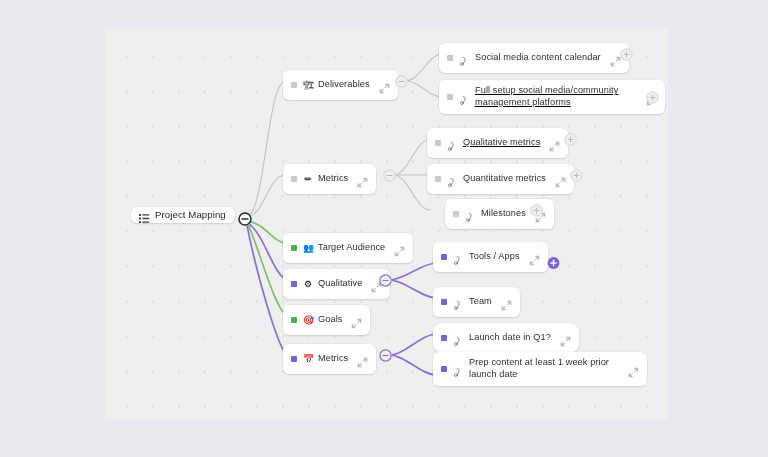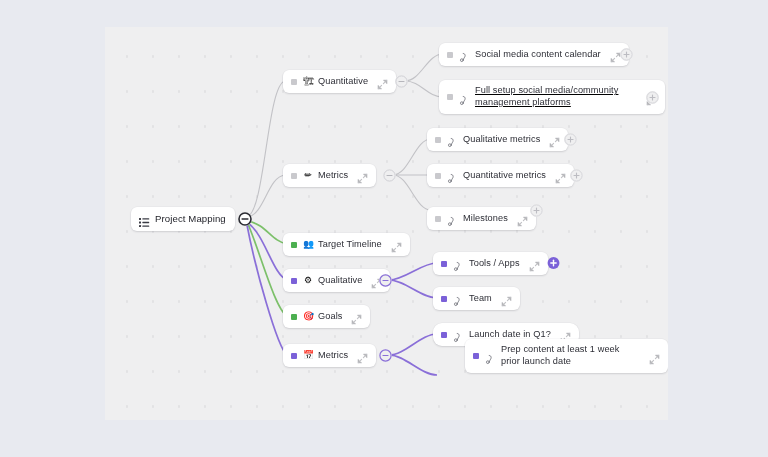--- a/index.html
+++ b/index.html
@@ -29,21 +29,21 @@
 
   
   .node {
     position:absolute;
     display:flex;
     align-items:center;
     background:#ffffff;
     border-radius:6px;
     box-shadow: 0 1px 2px rgba(22,24,40,.13), 0 0 0 .5px rgba(22,24,40,.04);
     padding:0 8px;
-    height:23px;
+    height:30px;
     white-space:nowrap;
   }
   .node.two-line { height:34px; }
 
   .swatch {
     width:6px; height:6px; border-radius:1px;
     flex:0 0 auto; margin-right:6px;
   }
   .sw-grey   { background:#c9c9cd; }
   .sw-green  { background:#4caf50; }
@@ -67,21 +67,21 @@
   }
   .label.wrap { white-space:normal; max-width:162px; }
 
   .expand {
     margin-left:9px; flex:0 0 auto;
     width:11px; height:11px; opacity:.55;
   }
 
   
   #root-node {
-    height:24px; padding:0 9px 0 8px;
+    height:16px; padding:0 9px 0 8px;
   }
   #root-node .label { font-size:9.6px; color:#23242b; }
 
   
   .circ {
     position:absolute;
     width:13px; height:13px;
     border-radius:50%;
     display:flex; align-items:center; justify-content:center;
     background:#efeff0;
@@ -155,21 +155,21 @@
     <div class="circ root-toggle" style="left:133px; top:185px;">
       <svg viewBox="0 0 14 14">
         <circle cx="7" cy="7" r="6" fill="#ffffff" stroke="#2b2c33" stroke-width="1.6"></circle>
         <line x1="4.1" y1="7" x2="9.9" y2="7" stroke="#2b2c33" stroke-width="1.5" stroke-linecap="round"></line>
       </svg>
     </div>
 
     <div class="node" style="left:178px; top:43px;">
       <span class="swatch sw-grey"></span>
       <span class="emoji">🏗</span>
-      <span class="label">Quantitative</span>
+      <span class="label">Deliverables</span>
       <span class="expand">
         <svg viewBox="0 0 11 11">
             <g stroke="#8d8e96" stroke-width="1.1" stroke-linecap="round">
           <path d="M6.6 1.2h3.2v3.2"></path>
               <path d="M9.6 1.4 6.4 4.6"></path>
           <path d="M4.4 9.8H1.2V6.6"></path>
               <path d="M1.4 9.6 4.6 6.4"></path>
         </g>
           </svg>
       </span>
@@ -260,21 +260,21 @@
           </svg>
       </span>
     </div>
     <div class="circ" style="left:278px; top:142px;">
       <svg viewBox="0 0 13 13">
         <circle cx="6.5" cy="6.5" r="5.6" fill="#efeff0" stroke="#cfcfd4" stroke-width="1"></circle>
         <line x1="4" y1="6.5" x2="9" y2="6.5" stroke="#b6b6bc" stroke-width="1.1" stroke-linecap="round"></line>
       </svg>
     </div>
 
-    <div class="node" style="left:322px; top:101px;">
+    <div class="node" style="left:322px; top:101px;text-decoration:underline;">
       <span class="swatch sw-grey"></span>
       <span class="ic">
         <svg viewBox="0 0 12 12">
             <g fill="none" stroke="#7d7e86" stroke-width="1.05" stroke-linecap="round">
           <path d="M4.6 1.6c1.4 0 2.1 1 2.1 2.4 0 1.8-2 2.8-2 4.6"></path>
           <circle cx="3.1" cy="8.9" r="1.5" stroke-width="1"></circle>
         </g>
           </svg>
       </span>
       <span class="label">Qualitative metrics</span>
@@ -324,21 +324,21 @@
     <div class="circ" style="left:465px; top:142px;">
       <svg viewBox="0 0 13 13">
         <circle cx="6.5" cy="6.5" r="5.6" fill="#efeff0" stroke="#d6d6da" stroke-width="1"></circle>
         <g stroke="#bcbcc2" stroke-width="1.1" stroke-linecap="round">
           <line x1="4" y1="6.5" x2="9" y2="6.5"></line>
             <line x1="6.5" y1="4" x2="6.5" y2="9"></line>
         </g>
       </svg>
     </div>
 
-    <div class="node" style="left:322px; top:172px;margin-top:8px;">
+    <div class="node" style="left:340px; top:172px;">
       <span class="swatch sw-grey"></span>
       <span class="ic">
         <svg viewBox="0 0 12 12">
             <g fill="none" stroke="#7d7e86" stroke-width="1.05" stroke-linecap="round">
           <path d="M4.6 1.6c1.4 0 2.1 1 2.1 2.4 0 1.8-2 2.8-2 4.6"></path>
           <circle cx="3.1" cy="8.9" r="1.5" stroke-width="1"></circle>
         </g>
           </svg>
       </span>
       <span class="label">Milestones</span>
@@ -359,21 +359,21 @@
         <g stroke="#bcbcc2" stroke-width="1.1" stroke-linecap="round">
           <line x1="4" y1="6.5" x2="9" y2="6.5"></line>
             <line x1="6.5" y1="4" x2="6.5" y2="9"></line>
         </g>
       </svg>
     </div>
 
     <div class="node" style="left:178px; top:206px;">
       <span class="swatch sw-green"></span>
       <span class="emoji">👥</span>
-      <span class="label">Target Timeline</span>
+      <span class="label">Target Audience</span>
       <span class="expand">
         <svg viewBox="0 0 11 11">
             <g stroke="#8d8e96" stroke-width="1.1" stroke-linecap="round">
           <path d="M6.6 1.2h3.2v3.2"></path>
               <path d="M9.6 1.4 6.4 4.6"></path>
           <path d="M4.4 9.8H1.2V6.6"></path>
               <path d="M1.4 9.6 4.6 6.4"></path>
         </g>
           </svg>
       </span>
@@ -394,21 +394,21 @@
           </svg>
       </span>
     </div>
     <div class="circ" style="left:274px; top:247px;">
       <svg viewBox="0 0 13 13">
         <circle cx="6.5" cy="6.5" r="5.6" fill="#efeff0" stroke="#8a6fd8" stroke-width="1.2"></circle>
         <line x1="4" y1="6.5" x2="9" y2="6.5" stroke="#8a6fd8" stroke-width="1.2" stroke-linecap="round"></line>
       </svg>
     </div>
 
-    <div class="node" style="left:328px; top:225px;">
+    <div class="node" style="left:328px; top:215px;">
       <span class="swatch sw-purple"></span>
       <span class="ic">
         <svg viewBox="0 0 12 12">
             <g fill="none" stroke="#7d7e86" stroke-width="1.05" stroke-linecap="round">
           <path d="M4.6 1.6c1.4 0 2.1 1 2.1 2.4 0 1.8-2 2.8-2 4.6"></path>
           <circle cx="3.1" cy="8.9" r="1.5" stroke-width="1"></circle>
         </g>
           </svg>
       </span>
       <span class="label">Tools / Apps</span>
@@ -510,21 +510,21 @@
             <g stroke="#8d8e96" stroke-width="1.1" stroke-linecap="round">
           <path d="M6.6 1.2h3.2v3.2"></path>
               <path d="M9.6 1.4 6.4 4.6"></path>
           <path d="M4.4 9.8H1.2V6.6"></path>
               <path d="M1.4 9.6 4.6 6.4"></path>
         </g>
           </svg>
       </span>
     </div>
 
-    <div class="node two-line" style="left:328px; top:312px;margin-left:32px;">
+    <div class="node two-line" style="left:328px; top:325px;">
       <span class="swatch sw-purple"></span>
       <span class="ic">
         <svg viewBox="0 0 12 12">
             <g fill="none" stroke="#7d7e86" stroke-width="1.05" stroke-linecap="round">
           <path d="M4.6 1.6c1.4 0 2.1 1 2.1 2.4 0 1.8-2 2.8-2 4.6"></path>
           <circle cx="3.1" cy="8.9" r="1.5" stroke-width="1"></circle>
         </g>
           </svg>
       </span>
       <span class="label wrap" style="max-width:150px;">Prep content at least 1 week prior launch date</span>

